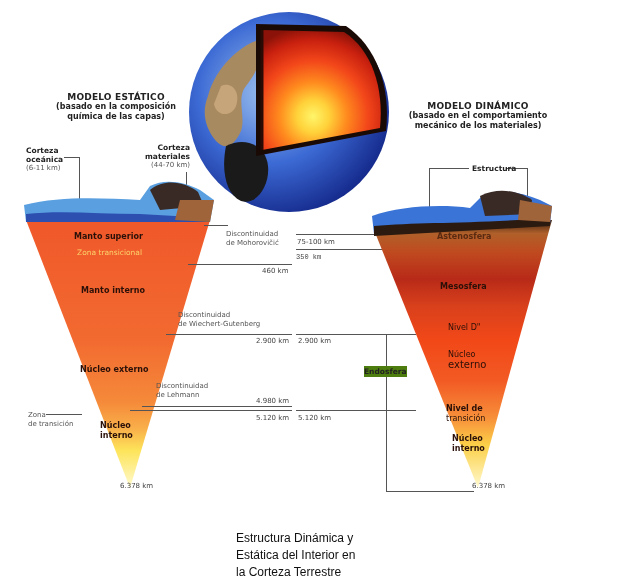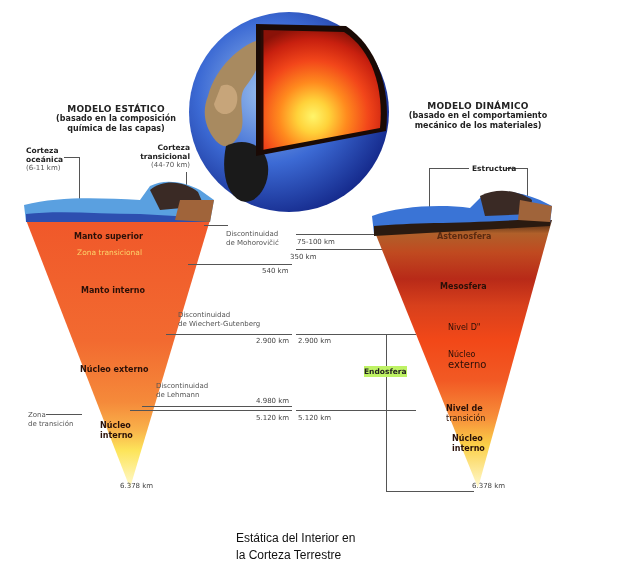--- a/index.html
+++ b/index.html
@@ -50,37 +50,37 @@
 
   <path d="M22 90 C30 60 55 40 70 35 C78 50 72 65 60 80 C50 92 60 110 55 125 C48 140 40 145 30 135 C18 120 16 105 22 90 Z" fill="#a88a60"></path>
   <path d="M40 140 C60 130 80 140 82 160 C84 180 70 200 55 195 C40 188 35 165 40 140 Z" fill="#1a1a1a"></path>
   <path d="M35 80 C45 75 55 85 50 100 C45 112 30 110 28 98 Z" fill="#c7a57a"></path>
 
   <path d="M70 18 L160 20 C190 40 205 80 200 125 L70 150 Z" fill="#1a0a05"></path>
   <path d="M76 24 L158 26 C186 44 198 82 194 122 L76 144 Z" fill="url(#core)"></path>
   <path d="M76 24 L76 144" stroke="#2a0a05" stroke-width="3"></path>
 </svg>
 
-<div class="abs heading" style="left:56px;top:104px;width:120px;">
+<div class="abs heading" style="left:56px;top:92px;width:120px;">
   <div class="t">MODELO ESTÁTICO</div>
   <div>(basado en la composición</div>
   <div>química de las capas)</div>
 </div>
 
 <div class="abs" style="left:26px;top:146px;">
   <div class="lbl-b">Corteza</div>
   <div class="lbl-b">oceánica</div>
   <div class="lbl">(6-11 km)</div>
 </div>
 <div class="hline" style="left:64px;top:157px;width:16px;"></div>
 <div class="vline" style="left:79px;top:157px;height:60px;"></div>
 
 <div class="abs" style="left:140px;top:143px;text-align:right;width:50px;">
   <div class="lbl-b">Corteza</div>
-  <div class="lbl-b">transicional</div>
+  <div class="lbl-b">materiales</div>
   <div class="lbl">(44-70 km)</div>
 </div>
 <div class="vline" style="left:186px;top:172px;height:50px;"></div>
 
 <svg class="abs" style="left:0;top:170px;" width="240" height="320" viewBox="0 170 240 320">
   <defs>
     <linearGradient id="staticG" x1="0" y1="0" x2="0" y2="1">
       <stop offset="0%" stop-color="#f0582a"></stop>
       <stop offset="45%" stop-color="#f26a30"></stop>
       <stop offset="68%" stop-color="#f58a3a"></stop>
@@ -115,24 +115,24 @@
 
 <div class="hline" style="left:204px;top:225px;width:24px;"></div>
 <div class="abs lbl" style="left:226px;top:230px;">
   <div>Discontinuidad</div>
   <div>de Mohorovičić</div>
 </div>
 
 <div class="hline" style="left:296px;top:234px;width:90px;"></div>
 <div class="abs km" style="left:297px;top:238px;">75-100 km</div>
 <div class="hline" style="left:296px;top:249px;width:90px;"></div>
-<div class="abs km" style="left:290px;top:253px;">350 km</div>
+<div class="abs km" style="left:296px;top:253px;font-family:Liberation Mono, monospace;">350 km</div>
 
 <div class="hline" style="left:188px;top:264px;width:104px;"></div>
-<div class="abs km" style="left:262px;top:267px;">540 km</div>
+<div class="abs km" style="left:262px;top:267px;">460 km</div>
 
 <div class="abs lbl" style="left:178px;top:311px;">
   <div>Discontinuidad</div>
   <div>de Wiechert-Gutenberg</div>
 </div>
 <div class="hline" style="left:166px;top:334px;width:126px;"></div>
 <div class="hline" style="left:296px;top:334px;width:120px;"></div>
 <div class="abs km" style="left:256px;top:337px;">2.900 km</div>
 <div class="abs km" style="left:298px;top:337px;">2.900 km</div>
 
@@ -142,21 +142,21 @@
 </div>
 <div class="abs km" style="left:256px;top:397px;">4.980 km</div>
 <div class="hline" style="left:142px;top:406px;width:150px;"></div>
 <div class="hline" style="left:130px;top:410px;width:162px;"></div>
 <div class="hline" style="left:296px;top:410px;width:120px;"></div>
 <div class="abs km" style="left:256px;top:414px;">5.120 km</div>
 <div class="abs km" style="left:298px;top:414px;">5.120 km</div>
 
 <div class="vline" style="left:386px;top:334px;height:158px;"></div>
 <div class="hline" style="left:386px;top:491px;width:88px;"></div>
-<div class="abs lbl-b" style="left:364px;top:366px;background:#bef264;padding:1px 0;">Endosfera</div>
+<div class="abs lbl-b" style="left:364px;top:366px;background:#4d7c0f;padding:1px 0;">Endosfera</div>
 
 <div class="abs heading" style="left:408px;top:101px;width:140px;">
   <div class="t">MODELO DINÁMICO</div>
   <div>(basado en el comportamiento</div>
   <div>mecánico de los materiales)</div>
 </div>
 
 <div class="hline" style="left:429px;top:168px;width:40px;"></div>
 <div class="hline" style="left:506px;top:168px;width:22px;"></div>
 <div class="vline" style="left:429px;top:168px;height:52px;"></div>
@@ -198,15 +198,16 @@
   <div style="font-weight:normal;">transición</div>
 </div>
 <div class="abs layer-lbl" style="left:452px;top:434px;line-height:10px;">
   <div>Núcleo</div>
   <div>interno</div>
 </div>
 
 <div class="abs km" style="left:472px;top:482px;">6.378 km</div>
 
 <div class="abs caption" style="left:236px;top:530px;">
+  <div>Estructura Dinámica y</div>
   <div>Estática del Interior en</div>
   <div>la Corteza Terrestre</div>
 </div>
 
 </body></html>

